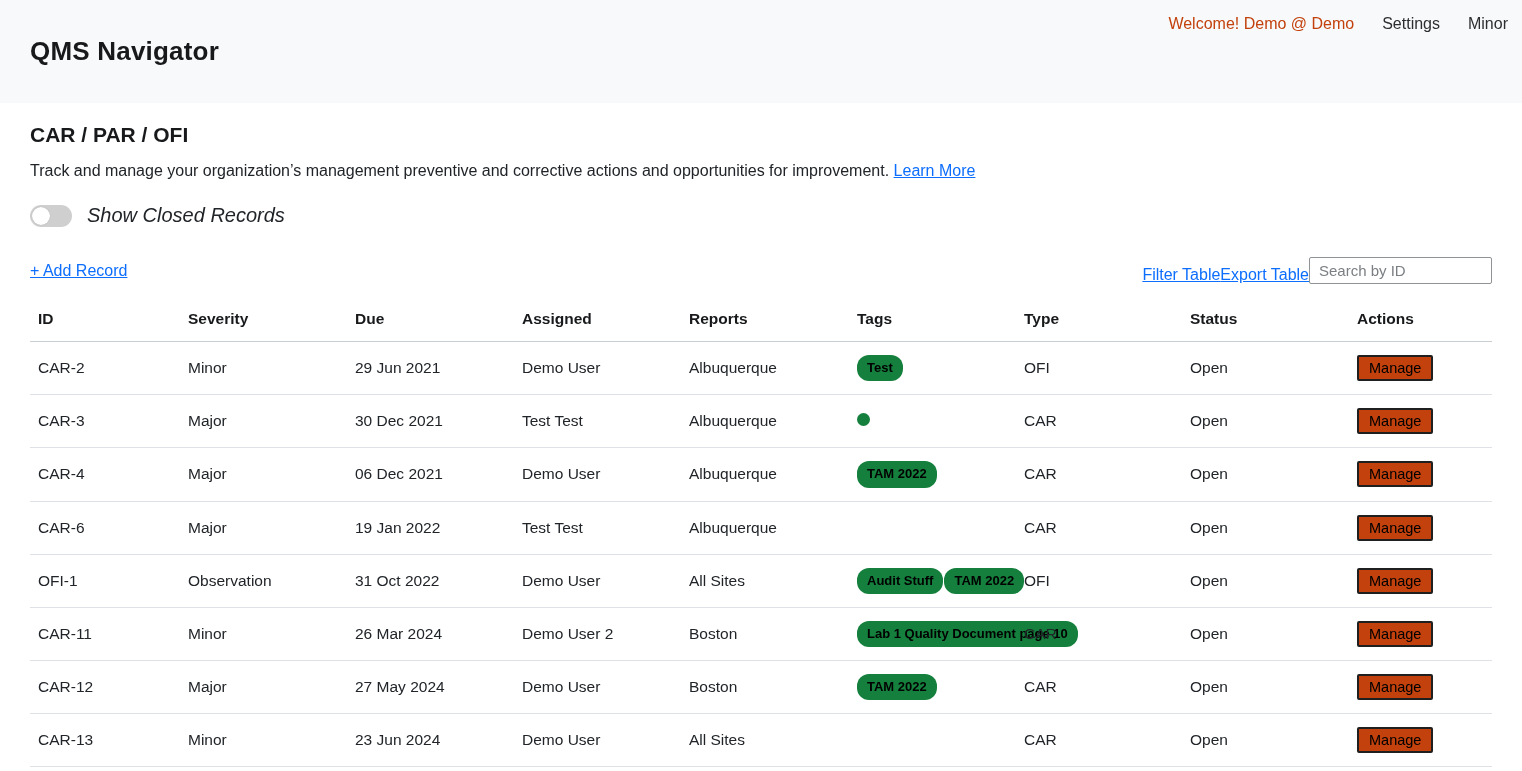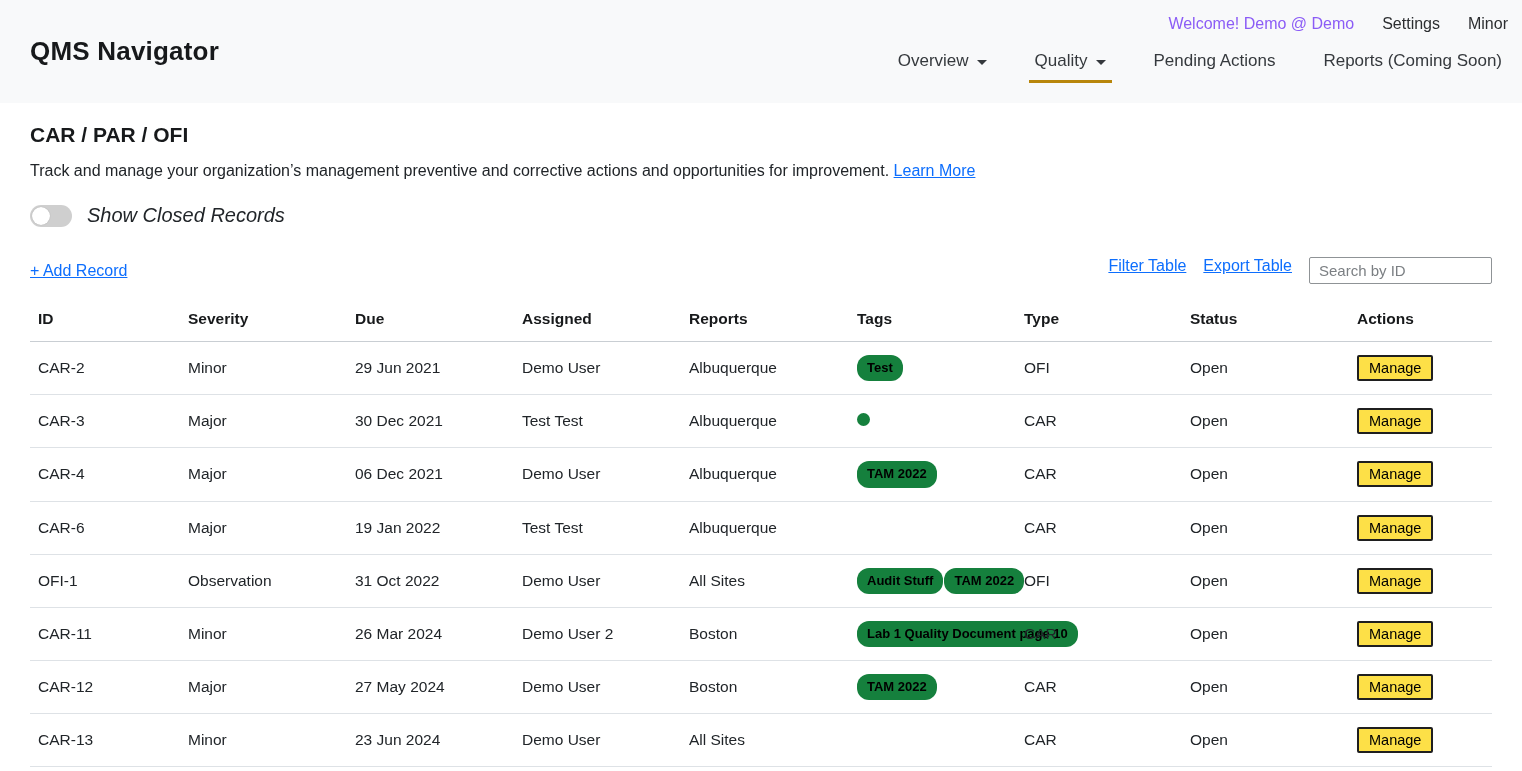--- a/index.html
+++ b/index.html
@@ -16,21 +16,21 @@
     background: #f8f9fa; height: 103px;
     display: flex; justify-content: space-between; align-items: stretch;
     padding: 0 14px 0 30px;
   }
   .brand {
     font-size: 26px; font-weight: 700; align-self: center; color: #17191b;
     letter-spacing: .2px;
   }
   .header-right { display: flex; flex-direction: column; align-items: flex-end; padding-top: 15px; }
   .top-links { display: flex; align-items: center; gap: 28px; font-size: 16px; }
-  .welcome { color: #8b5cf6; }
+  .welcome { color: #c2410c; }
   .top-link { color: #2c2e30; cursor: pointer; text-decoration: none; }
   .nav-row { display: flex; align-items: flex-end; gap: 36px; font-size: 17px; color: #35393d; margin-top: 14px; }
   .nav-item { display: flex; align-items: center; gap: 8px; padding: 4px 6px 12px; cursor: pointer; }
   .nav-item.active { border-bottom: 3px solid #b8860b; padding-bottom: 9px; }
   .caret {
     width: 0; height: 0; display: inline-block;
     border-left: 5px solid transparent; border-right: 5px solid transparent;
     border-top: 5px solid #35393d; margin-top: 3px;
   }
 
@@ -39,21 +39,21 @@
   .page-title { font-size: 21px; font-weight: 700; margin: 20px 0 0; color: #17191b; }
   .description { margin-top: 15px; font-size: 16px; }
   .link { color: #0d6efd; text-decoration: underline; cursor: pointer; }
 
   .toggle-row { margin-top: 24px; display: flex; align-items: center; gap: 15px; }
   .switch { width: 42px; height: 22px; background: #cfcfcf; border-radius: 11px; position: relative; cursor: pointer; flex: 0 0 auto; }
   .switch .knob { position: absolute; left: 2px; top: 2px; width: 18px; height: 18px; background: #fff; border-radius: 50%; box-shadow: 0 0 1px rgba(0,0,0,.25); }
   .toggle-label { font-size: 20px; font-style: italic; }
 
   .table-controls { margin-top: 30px; display: flex; justify-content: space-between; align-items: center; font-size: 16px; }
-  .right-controls { display: flex; align-items: flex-start; gap: 17px; }
+  .right-controls { display: flex; align-items: flex-end; }
   .search-input {
     width: 183px; height: 27px; border: 1px solid #8f9396; border-radius: 2px;
     padding: 0 9px; font-size: 15px; font-family: "Liberation Sans", sans-serif; color: #212529;
   }
   .search-input::placeholder { color: #7b7f83; }
 
   
   table.records { width: 1462px; border-collapse: collapse; table-layout: fixed; margin-top: 16px; }
   .records th {
     text-align: left; font-weight: 700; font-size: 15.5px; color: #17191b;
@@ -67,51 +67,35 @@
     display: inline-block; background: #15803d; color: #000;
     font-weight: 700; font-size: 13px; line-height: 1.25;
     padding: 5px 10px; border-radius: 12px; white-space: nowrap;
   }
   .tag-dot { width: 13px; height: 13px; padding: 0; border-radius: 50%; }
   .tag-stack { display: flex; flex-direction: row; align-items: flex-start; gap: 1px; }
   .tag-wide { position: relative; z-index: 0; }
   .type-overlap { position: relative; z-index: 1; }
   .manage-btn {
     font-family: "Liberation Sans", sans-serif; font-size: 14.5px; color: #000;
-    background: #fde047; border: 2px solid #1f1f1f; border-radius: 2px;
+    background: #c2410c; border: 2px solid #1f1f1f; border-radius: 2px;
     padding: 3px 10px; cursor: pointer;
   }
 </style>
 </head>
 <body>
 
 <header class="app-header">
   <div class="brand">QMS Navigator</div>
   <div class="header-right">
     <div class="top-links">
       <span class="welcome">Welcome! Demo @ Demo</span>
       <a class="top-link">Settings</a>
       <a class="top-link">Minor</a>
     </div>
-    <nav class="nav-row">
-      <div class="nav-item">
-        <span>Overview</span>
-        <span class="caret"></span>
-      </div>
-      <div class="nav-item active">
-        <span>Quality</span>
-        <span class="caret"></span>
-      </div>
-      <div class="nav-item">
-        <span>Pending Actions</span>
-      </div>
-      <div class="nav-item">
-        <span>Reports (Coming Soon)</span>
-      </div>
-    </nav>
   </div>
 </header>
 
 <main>
   <h1 class="page-title">CAR / PAR / OFI</h1>
 
   <div class="description">
     <span>Track and manage your organization’s management preventive and corrective actions and opportunities for improvement.</span>
     <a class="link">Learn More</a>
   </div>

